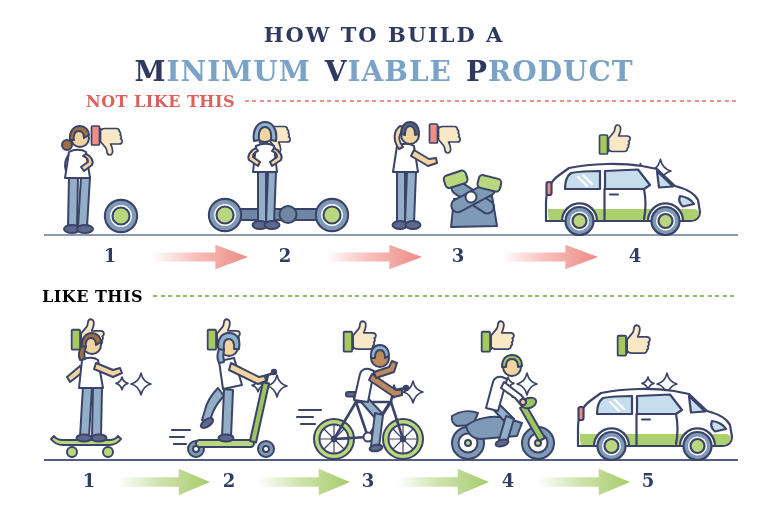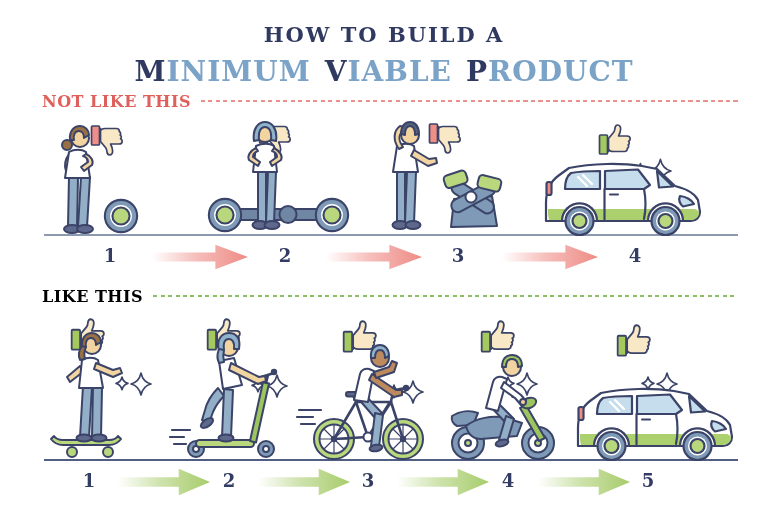--- a/index.html
+++ b/index.html
@@ -9,21 +9,21 @@
   .hdr{position:absolute;top:22px;left:0;width:100%;text-align:center;}
   .t1{font-size:21px;font-weight:700;letter-spacing:2px;color:#303a60;}
   .t2{font-size:28px;font-weight:700;letter-spacing:1px;color:#7ba3c8;margin-top:8px;}
   .t2 .word{margin:0 7px;}
   .t2 .lead{color:#303a60;}
   
   .sec{position:absolute;left:42px;right:30px;display:flex;align-items:center;height:18px;}
   .sec .lbl{font-size:16px;font-weight:700;letter-spacing:.5px;white-space:nowrap;}
   .sec .dash{flex:1;height:2px;margin-left:10px;
              background:repeating-linear-gradient(90deg,var(--c) 0 4px,transparent 4px 7.5px);}
-  .sec.red{--c:#ea918c;} .sec.red .lbl{color:#df5f5b;}
+  .sec.red{--c:#ea918c;} .sec.red .lbl{color:#df5f5b;margin-left:44px;}
   .sec.green{--c:#8abf63;} .sec.green .lbl{color:#000000;}
   
   .ground{position:absolute;left:44px;width:694px;height:2px;}
   .g1{top:234px;background:#8d99af;}
   .g2{top:459px;background:#515e84;}
   
   .num{position:absolute;transform:translateX(-50%);font-size:18px;font-weight:700;color:#333c63;}
   
   .arrow{position:absolute;clip-path:polygon(0% 34%,66% 34%,66% 6%,100% 50%,66% 94%,66% 66%,0% 66%);}
   .arrow.pink{background:linear-gradient(90deg,rgba(238,139,133,0) 0%,rgba(238,139,133,.55) 45%,#ee8b85 100%);}

